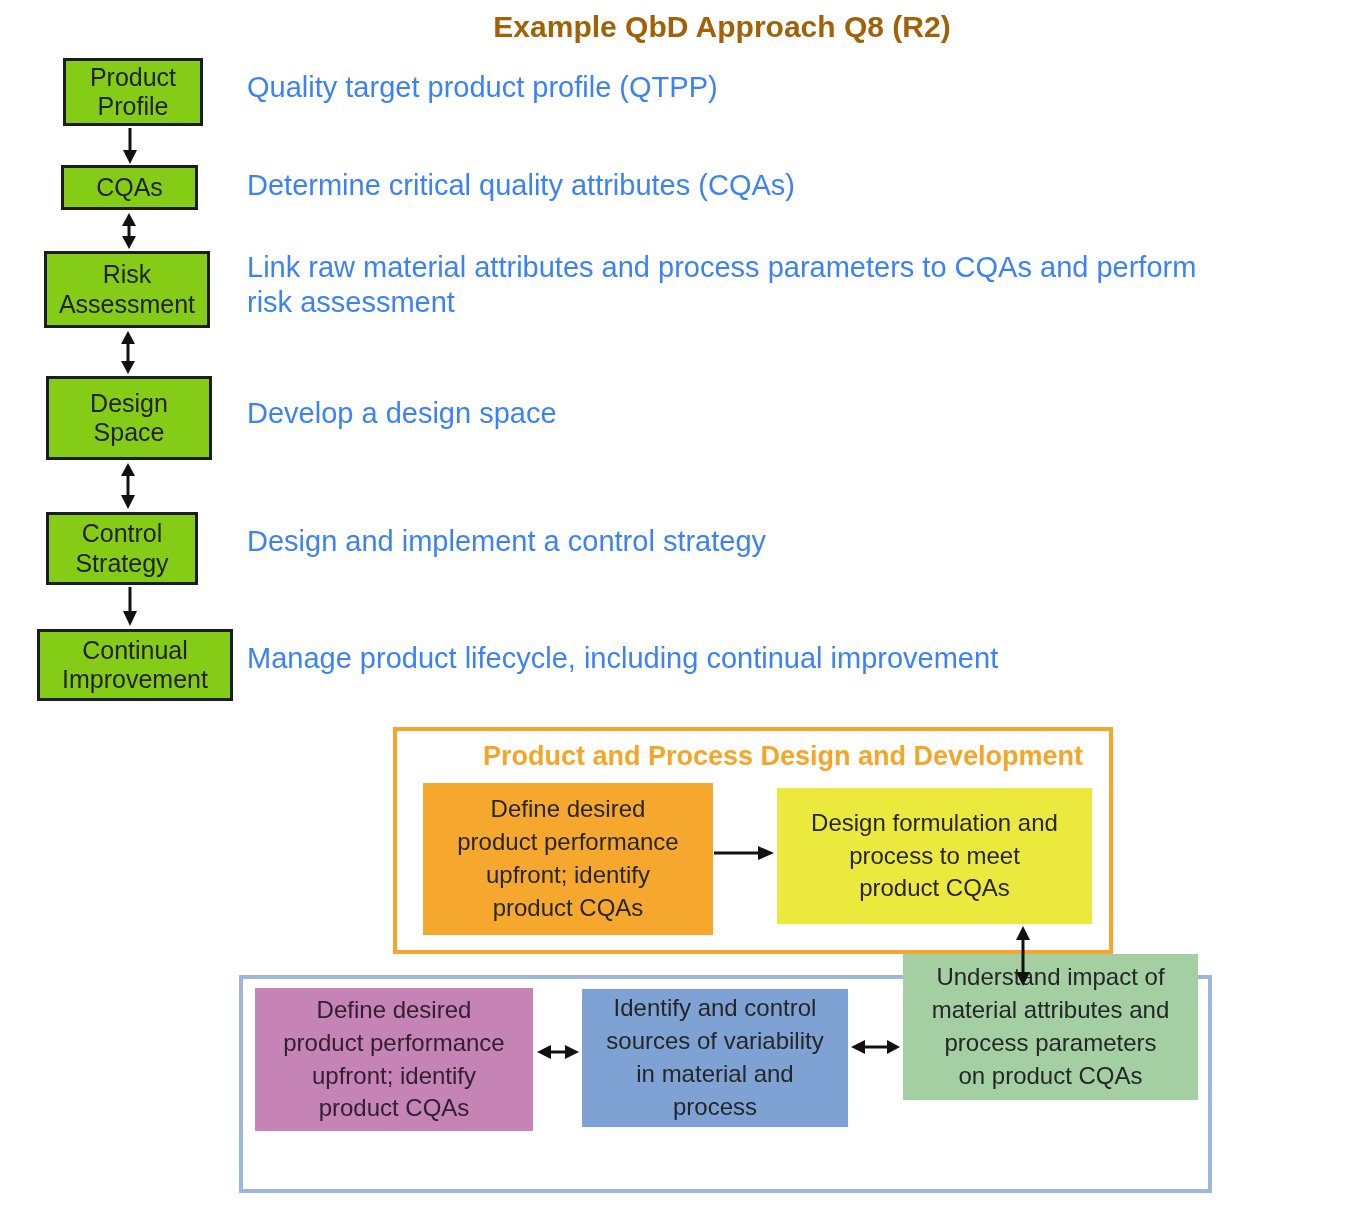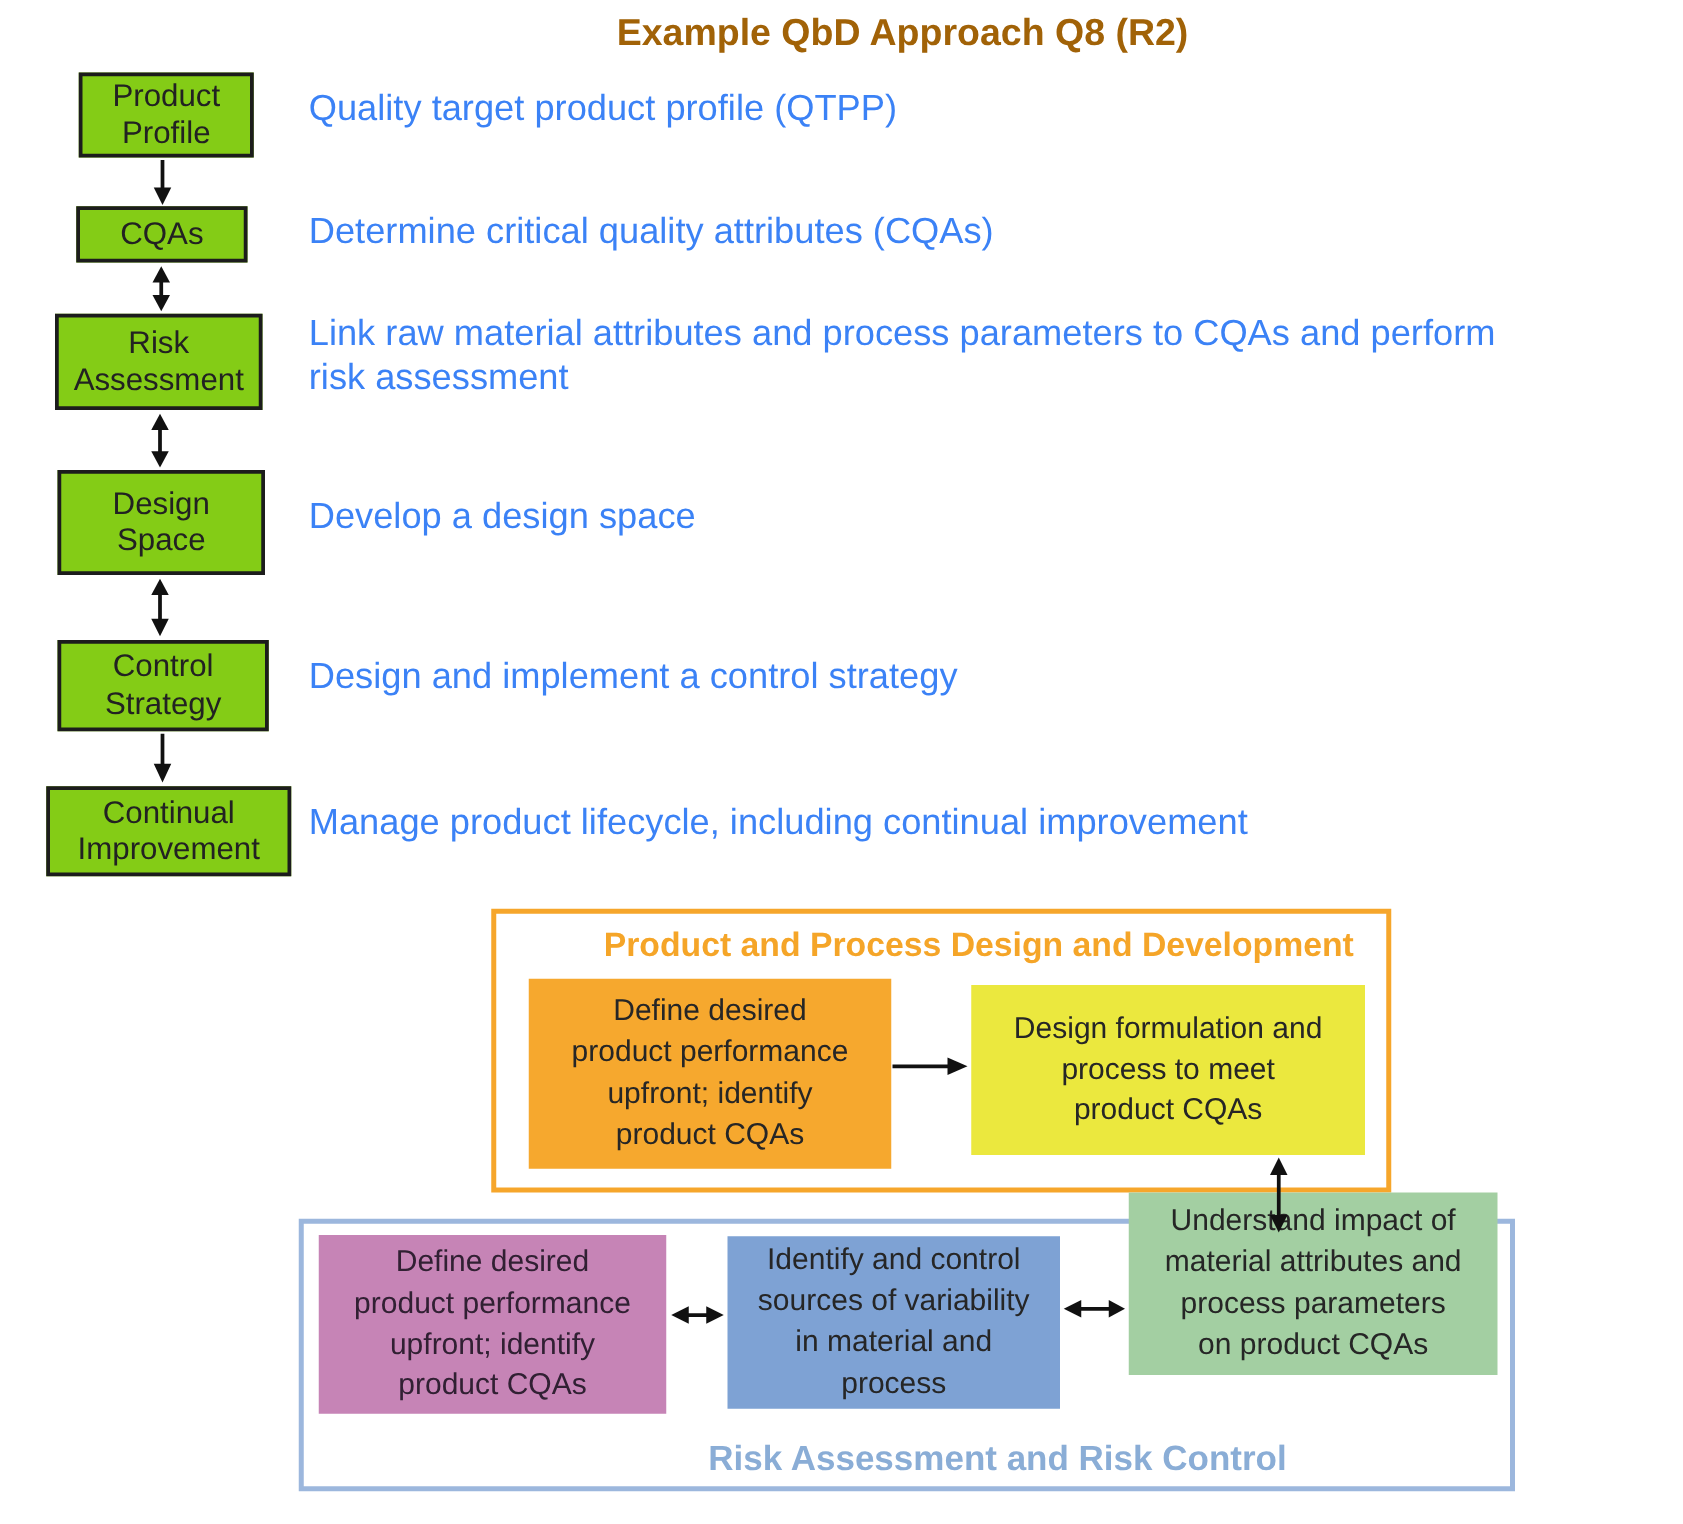--- a/index.html
+++ b/index.html
@@ -33,21 +33,21 @@
     text-align: center;
     font-size: 25px;
     line-height: 1.18;
     color: #222222;
     white-space: pre-line;
   }
   .fb1 { left: 63px;  top: 58px;  width: 140px; height: 68px; }
   .fb2 { left: 61px;  top: 165px; width: 137px; height: 45px; }
   .fb3 { left: 44px;  top: 251px; width: 166px; height: 77px; }
   .fb4 { left: 46px;  top: 376px; width: 166px; height: 84px; }
-  .fb5 { left: 46px;  top: 512px; width: 169px; height: 73px; }
+  .fb5 { left: 46px;  top: 512px; width: 152px; height: 73px; }
   .fb6 { left: 37px;  top: 629px; width: 196px; height: 72px; }
   
   .desc {
     position: absolute;
     left: 247px;
     font-size: 29px;
     line-height: 1.21;
     color: #3b82f6;
     white-space: pre-line;
   }
@@ -139,21 +139,20 @@
   <div class="ddc-title">Product and Process Design and Development</div>
   <div class="bbox b-orange">Define desired
 product performance
 upfront; identify
 product CQAs</div>
   <div class="bbox b-yellow">Design formulation and
 process to meet
 product CQAs</div>
 
   <div class="panel rcc"></div>
-  <div class="rcc-title">Risk Assessment and Risk Control</div>
   <div class="bbox b-pink">Define desired
 product performance
 upfront; identify
 product CQAs</div>
   <div class="bbox b-blue">Identify and control
 sources of variability
 in material and
 process</div>
   <div class="bbox b-green">Understand impact of
 material attributes and

